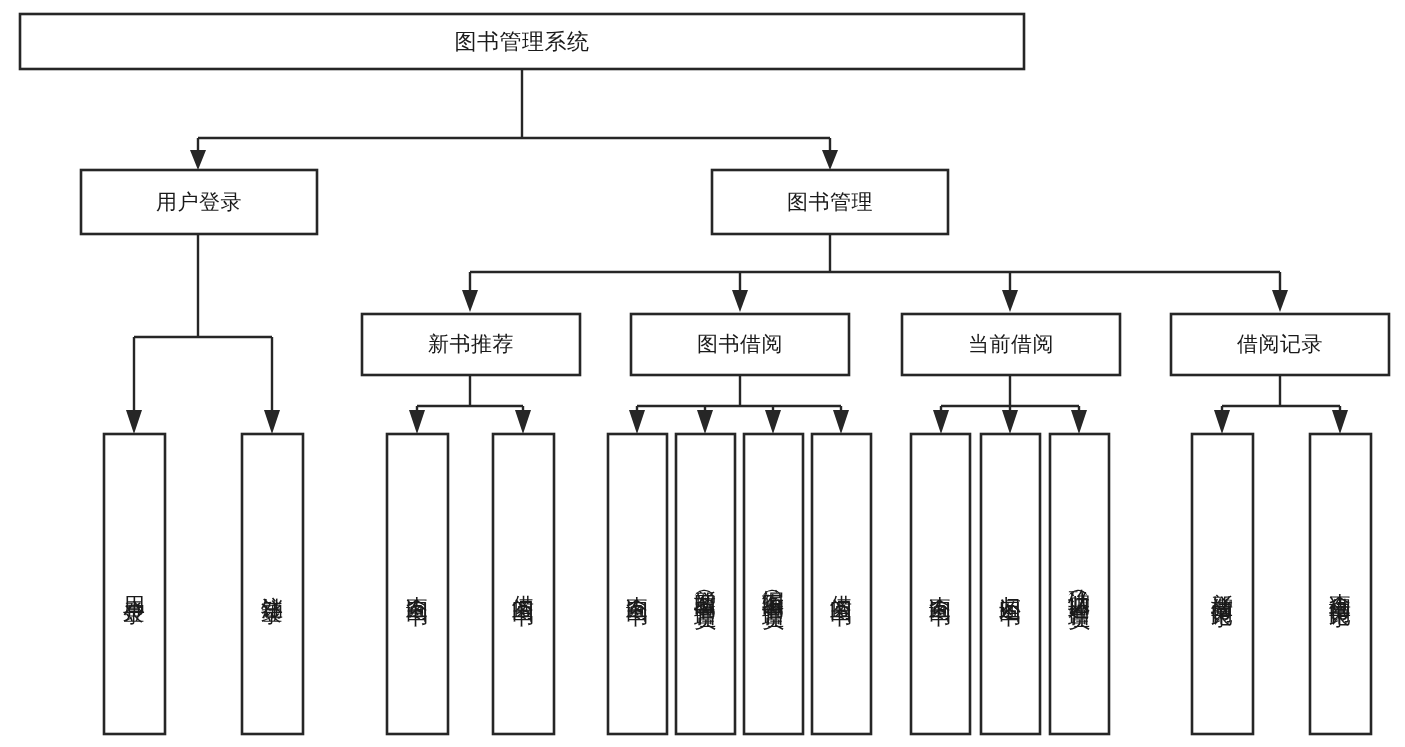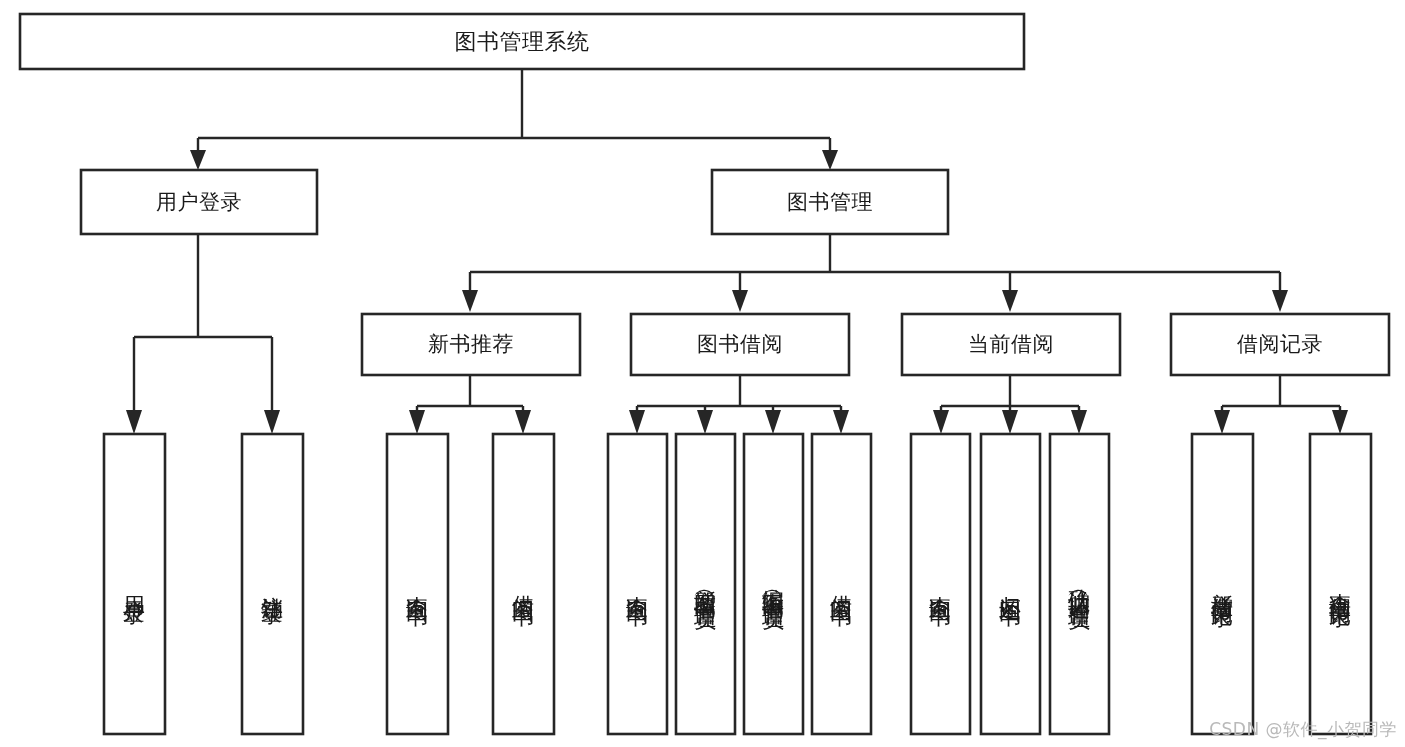--- a/index.html
+++ b/index.html
@@ -277,15 +277,14 @@
       <rect class="node-box" x="1310" y="434" width="61" height="300"></rect>
       <foreignObject x="1310" y="434" width="61" height="300">
         <div xmlns="http://www.w3.org/1999/xhtml" class="vlabel-wrap">
           <div class="vlabel">查询借阅记录</div>
         </div>
       </foreignObject>
     </g>
 
   </svg>
 
-  <div class="watermark">CSDN @软件_小贺同学</div>
 
 </div>
 
 </body></html>

